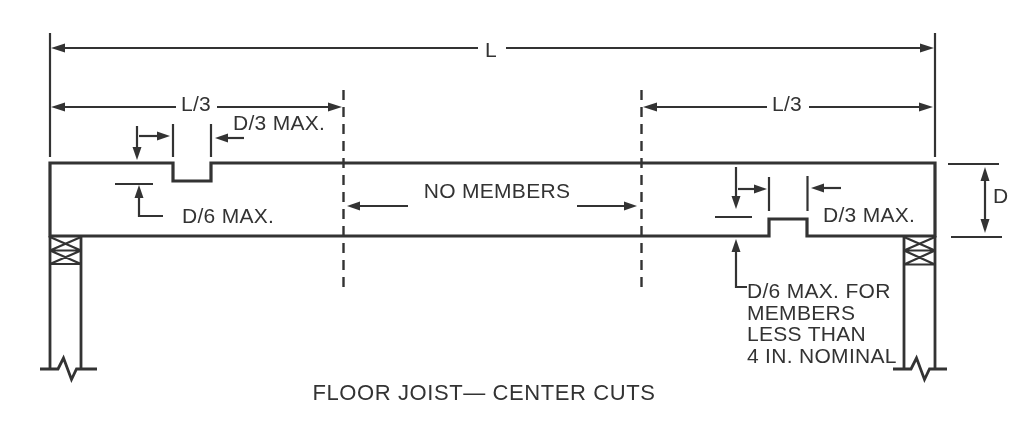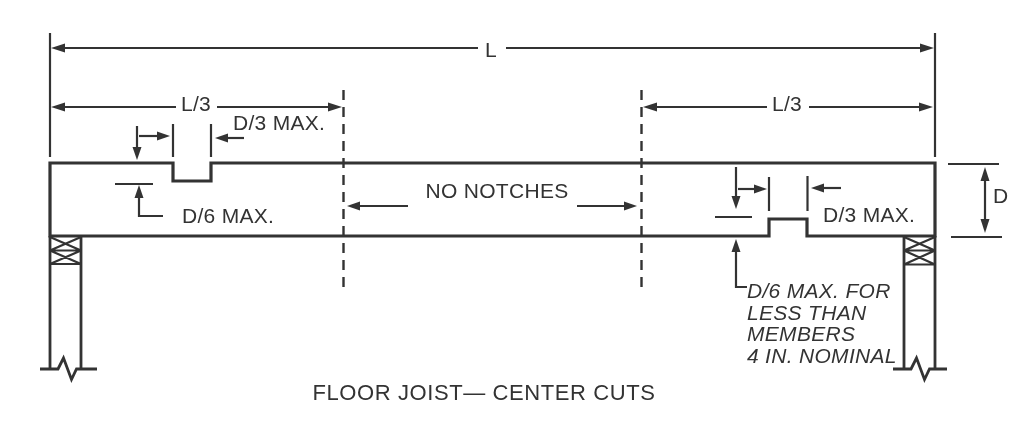--- a/index.html
+++ b/index.html
@@ -16,21 +16,21 @@
   .stage svg { position: absolute; left: 0; top: 0; color: var(--ink); }
   .lbl {
     position: absolute;
     font-size: 21px;
     line-height: 22px;
     white-space: nowrap;
     color: var(--ink);
     letter-spacing: 0.3px;
   }
   .ctr { transform: translateX(-50%); }
-  .note { line-height: 21.7px; font-style: italic; }
+  .note { line-height: 21.7px; }
   .caption { font-size: 22px; letter-spacing: 0.6px; }
   path, polyline { fill: none; stroke: currentColor; }
   polygon { fill: currentColor; stroke: none; }
   .w-thick { stroke-width: 3.2; }
   .w-med { stroke-width: 2.8; }
   .w-thin { stroke-width: 2.2; }
   .dashed { stroke-dasharray: 10 7; stroke-width: 2.4; }
 </style>
 </head>
 <body>
@@ -131,29 +131,29 @@
   <div class="lbl ctr" style="left:491px; top:39px;">L</div>
 
   <div class="lbl ctr" style="left:196px; top:93px;">L/3</div>
 
   <div class="lbl ctr" style="left:787px; top:93px;">L/3</div>
 
   <div class="lbl" style="left:233px; top:112px;">D/3 MAX.</div>
 
   <div class="lbl" style="left:167px; top:205px;margin-left:15px;">D/6 MAX.</div>
 
-  <div class="lbl ctr" style="left:497px; top:180px;">NO NOTCHES</div>
+  <div class="lbl ctr" style="left:497px; top:180px;">NO MEMBERS</div>
 
 
   <div class="lbl" style="left:823px; top:204px;">D/3 MAX.</div>
 
   <div class="lbl" style="left:993px; top:185px;">D</div>
 
   <div class="lbl note" style="left:747px; top:280px;">
     <div>D/6 MAX. FOR</div>
+    <div>MEMBERS</div>
     <div>LESS THAN</div>
-    <div>MEMBERS</div>
     <div>4 IN. NOMINAL</div>
   </div>
 
   <div class="lbl caption ctr" style="left:484px; top:382px;">FLOOR JOIST— CENTER CUTS</div>
 
 </div>
 
 </body></html>

